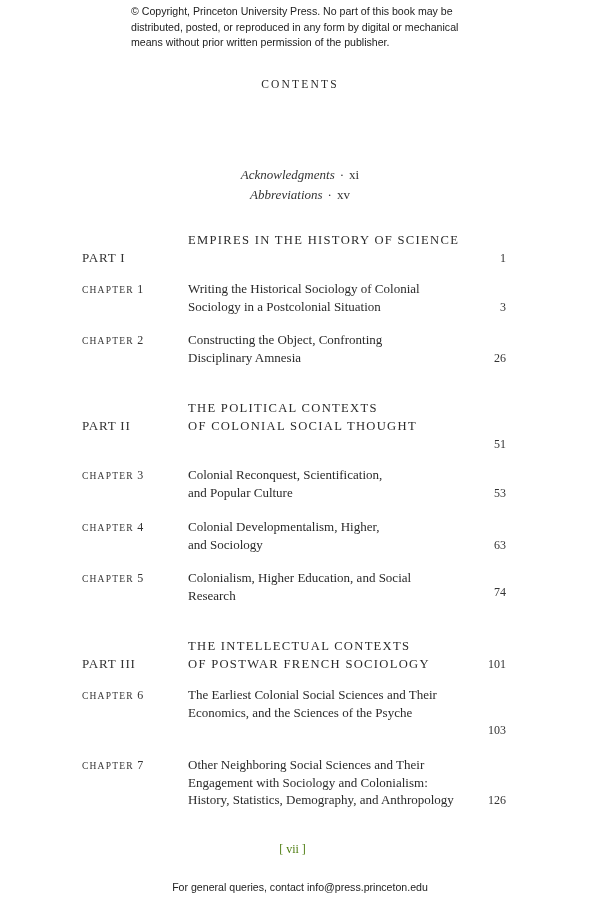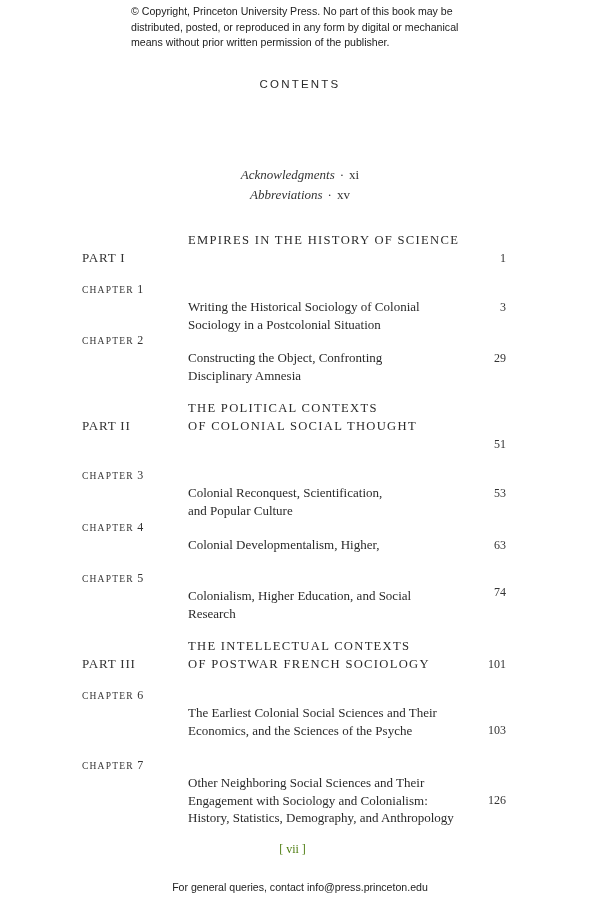--- a/index.html
+++ b/index.html
@@ -23,21 +23,21 @@
       font-size: 10.6px;
       line-height: 15.5px;
       color: #222;
     }
     .contents-title {
       position: absolute;
       left: 0;
       right: 0;
       top: 78px;
       text-align: center;
-      font-family: Liberation Sans, sans-serif;
+      font-family: Liberation Serif, serif;
       font-size: 11.5px;
       letter-spacing: 2.2px;
       color: #2a2a2a;
     }
     .front-matter {
       position: absolute;
       left: 0;
       right: 0;
       top: 165px;
       text-align: center;
@@ -82,21 +82,20 @@
       color: #2a2a2a;
     }
     .toc-title.part {
       font-size: 12.6px;
       letter-spacing: 1.3px;
       line-height: 17.5px;
     }
     .toc-title.chapter {
       font-size: 13px;
       line-height: 17.5px;
-      margin-top: 18px;
     }
     .toc-title .line { display: block; white-space: nowrap; }
     .toc-page {
       position: absolute;
       right: 94px;
       font-size: 12px;
       color: #333;
       text-align: right;
     }
     .page-number {
@@ -156,21 +155,21 @@
   </div>
   <span class="toc-page" style="top:20px;">3</span>
 </div>
 
 <div class="toc-entry" style="top:331px;">
   <span class="toc-label chapter"><span>CHAPTER</span> <span class="num">2</span></span>
   <div class="toc-title chapter">
     <span class="line">Constructing the Object, Confronting</span>
     <span class="line">Disciplinary Amnesia</span>
   </div>
-  <span class="toc-page" style="top:20px;">29</span>
+  <span class="toc-page" style="top:20px;">26</span>
 </div>
 
 <div class="toc-entry" style="top:400px;">
   <span class="toc-label part">PART II</span>
   <div class="toc-title part">
     <span class="line">THE POLITICAL CONTEXTS</span>
     <span class="line">OF COLONIAL SOCIAL THOUGHT</span>
   </div>
   <span class="toc-page" style="top:37px;">51</span>
 </div>
@@ -181,20 +180,21 @@
     <span class="line">Colonial Reconquest, Scientification,</span>
     <span class="line">and Popular Culture</span>
   </div>
   <span class="toc-page" style="top:20px;">53</span>
 </div>
 
 <div class="toc-entry" style="top:518px;">
   <span class="toc-label chapter"><span>CHAPTER</span> <span class="num">4</span></span>
   <div class="toc-title chapter">
     <span class="line">Colonial Developmentalism, Higher,</span>
+    <span class="line">and Sociology</span>
   </div>
   <span class="toc-page" style="top:20px;">63</span>
 </div>
 
 <div class="toc-entry" style="top:569px;">
   <span class="toc-label chapter"><span>CHAPTER</span> <span class="num">5</span></span>
   <div class="toc-title chapter">
     <span class="line">Colonialism, Higher Education, and Social</span>
     <span class="line">Research</span>
   </div>

